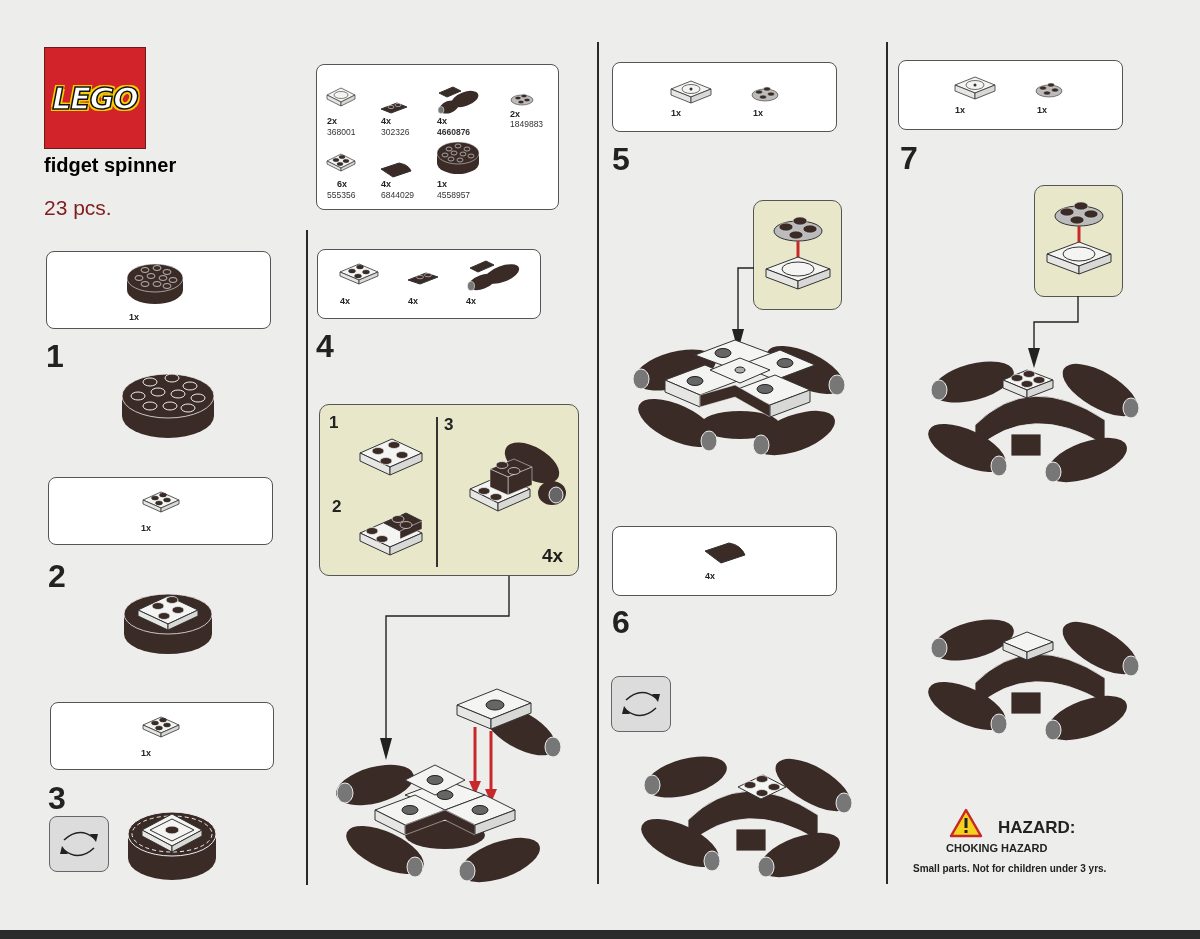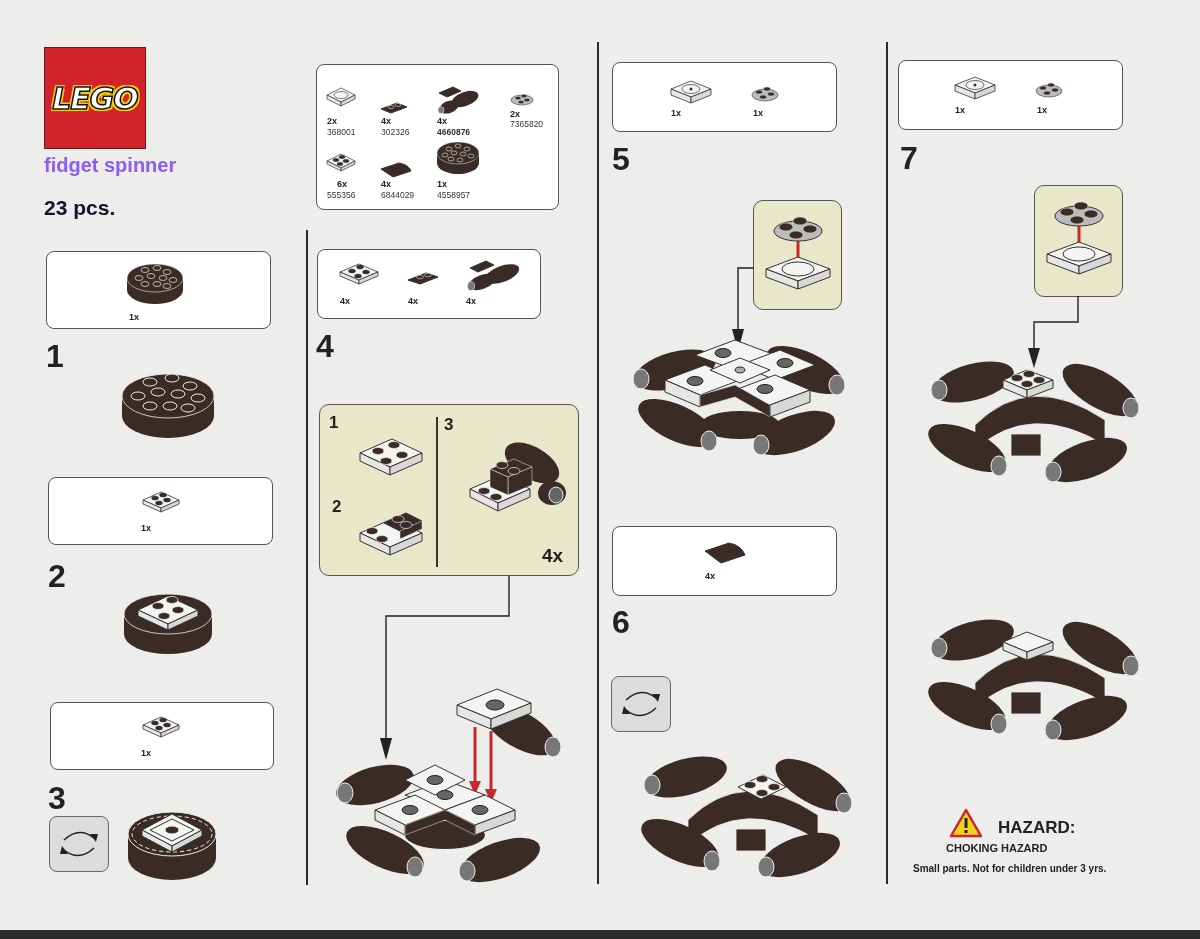--- a/index.html
+++ b/index.html
@@ -17,22 +17,22 @@
     left:44px; top:47px; width:102px; height:102px; background:#d2232a;
     border:1px solid #6a1a1a; box-sizing:border-box;
     display:flex; align-items:center; justify-content:center;
   }
   .logo-text {
     font-family:"DejaVu Sans", sans-serif; font-weight:bold; font-style:italic;
     font-size:30px; color:#fff; letter-spacing:-1px;
     -webkit-text-stroke:1.5px #111;
     text-shadow: 0 0 0 #f4d000, 2px 2px 0 #f4d000, -2px -2px 0 #f4d000, 2px -2px 0 #f4d000, -2px 2px 0 #f4d000;
   }
-  .title { left:44px; top:154px; font-size:20px; font-weight:bold; color:#8b5cf6; }
-  .pcs { left:44px; top:196px; font-size:21px; font-weight:bold; color:#0f172a; }
+  .title { left:44px; top:154px; font-size:20px; font-weight:bold; color:#000000; }
+  .pcs { left:44px; top:196px; font-size:21px; font-weight:normal; color:#7f1d1d; }
 
   .parts-box {
     position:absolute; background:#ffffff; border:1.5px solid #555;
     border-radius:8px; box-sizing:border-box;
   }
   .callout-box {
     position:absolute; background:#e9e7c9; border:1.5px solid #555;
     border-radius:10px; box-sizing:border-box;
   }
   .qty { position:absolute; font-size:9px; font-weight:bold; color:#222; }
@@ -199,21 +199,21 @@
   <svg class="abs" style="left:192px; top:26px;" width="26" height="16" viewBox="0 0 26 16">
     <ellipse cx="13" cy="9" rx="11" ry="5" fill="#bbb" stroke="#333" stroke-width="0.6"></ellipse>
     <g fill="#3a2b27" stroke="#ddd" stroke-width="0.5">
         <ellipse cx="9" cy="7" rx="3" ry="1.8"></ellipse>
         <ellipse cx="15" cy="5" rx="3" ry="1.8"></ellipse>
         <ellipse cx="18" cy="9" rx="3" ry="1.8"></ellipse>
         <ellipse cx="12" cy="11" rx="3" ry="1.8"></ellipse>
       </g>
   </svg>
   <span class="qty" style="left:193px; top:44px;">2x</span>
-  <span class="partno" style="left:193px; top:54px;">7365820</span>
+  <span class="partno" style="left:193px; top:54px;">1849883</span>
 
   <svg class="abs" style="left:8px; top:86px;" width="32" height="22" viewBox="0 0 32 22">
     <polygon points="2,10 16,3 30,10 16,17" fill="#f4f4f2" stroke="#333" stroke-width="0.7"></polygon>
     <polygon points="2,10 16,17 16,20 2,13" fill="#e6e6e4" stroke="#333" stroke-width="0.7"></polygon>
     <polygon points="16,17 30,10 30,13 16,20" fill="#d8d8d6" stroke="#333" stroke-width="0.7"></polygon>
     <g fill="#3a2b27" stroke="#333" stroke-width="0.4">
         <ellipse cx="11" cy="9" rx="3" ry="1.7"></ellipse>
         <ellipse cx="17" cy="6" rx="3" ry="1.7"></ellipse>
         <ellipse cx="21" cy="10" rx="3" ry="1.7"></ellipse>
         <ellipse cx="15" cy="13" rx="3" ry="1.7"></ellipse>

